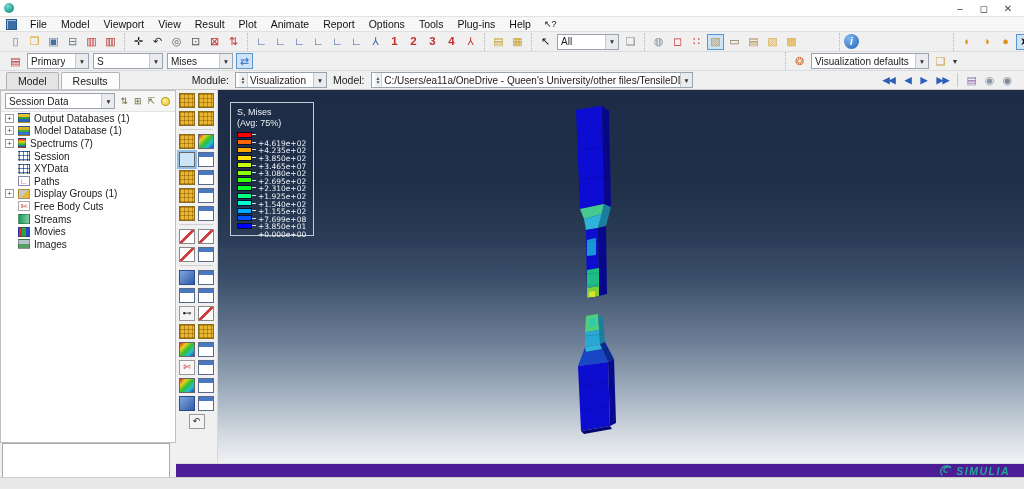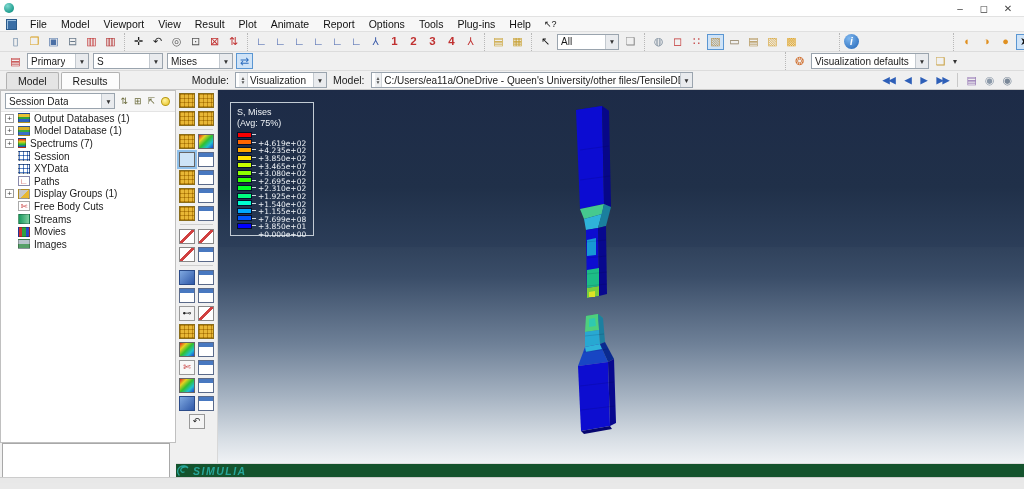--- a/index.html
+++ b/index.html
@@ -89,21 +89,21 @@
     overflow:hidden;}
 
   .legend { position:absolute; left:12px; top:12px; border:1px solid #c2cbd4; padding:4px 7px 5px 6px; color:#eef2f6;}
   .leg-title { font-size:9px; line-height:11px; }
   .legrows { margin-top:2px; }
   .legrow { display:flex; align-items:center; height:7.6px; }
   .swatch { width:15px; height:6px; border:1px solid #06102a; flex:0 0 auto;}
   .tick { width:4px; height:1px; background:#cfd6dd; margin-right:2px; flex:0 0 auto;}
   .legval { font-size:7.5px; font-family:"DejaVu Sans", sans-serif; letter-spacing:0; white-space:nowrap;margin-top:17px;}
 
-  .canvasstrip { position:absolute; left:176px; top:373px; width:848px; height:14px; background:#14532d; border-top:1px solid #dcdcdc; display:flex; align-items:center; padding-right:14px;}
+  .canvasstrip { position:absolute; left:176px; top:373px; width:848px; height:14px; background:#4c1d95; border-top:1px solid #dcdcdc; display:flex; align-items:center; justify-content:flex-end; padding-right:14px;}
   .simulia { display:flex; align-items:center; gap:3px; color:#27a69a; }
   .simulia .word { font-size:10.5px; font-style:italic; letter-spacing:1.5px; font-weight:bold;}
 
   .statusbar { position:absolute; left:0; top:387px; width:1024px; height:6px; background:#e8e8e8; border-top:1px solid #cccccc;}
 </style>
 </head>
 <body>
 
 <div class="titlebar">
   <span class="app-icon"></span>

